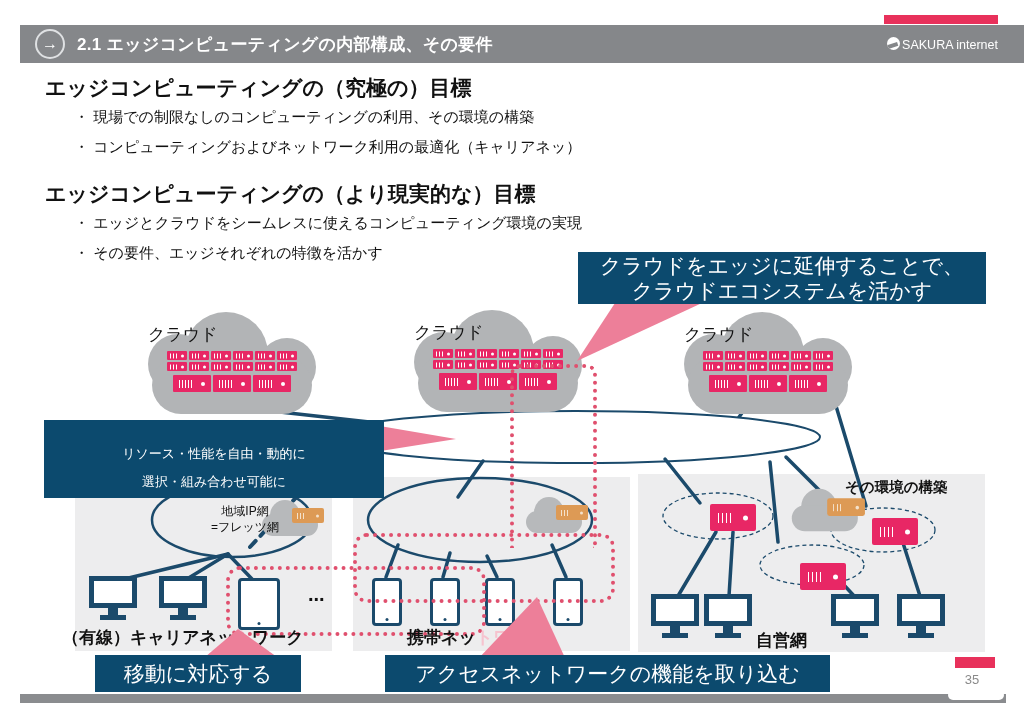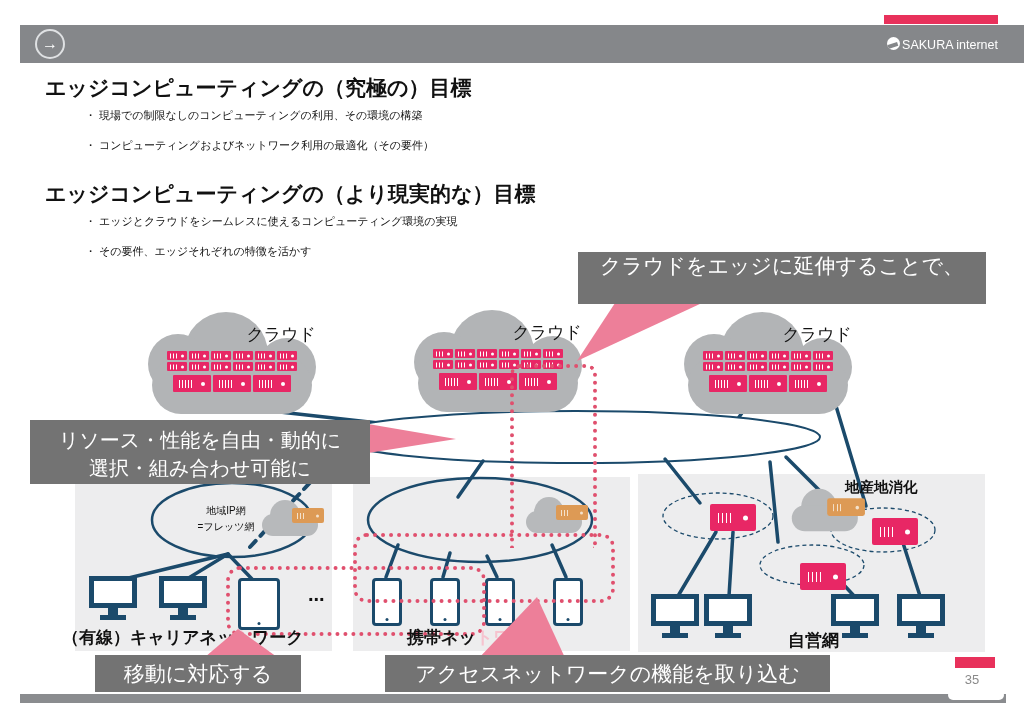--- a/index.html
+++ b/index.html
@@ -11,36 +11,36 @@
   .hdr-arrow{width:26px;height:26px;border:2px solid #dfe1e3;border-radius:50%;margin-left:15px;
              color:#fff;display:flex;align-items:center;justify-content:center;font-size:16px;flex:0 0 auto}
   .hdr-title{color:#fff;font-weight:bold;font-size:17px;margin-left:12px;letter-spacing:.3px;white-space:nowrap}
   .hdr-accent{position:absolute;left:884px;top:15px;width:114px;height:9px;background:#e8315b;z-index:4}
   .logo{position:absolute;right:26px;top:37px;color:#fff;font-size:12.5px;display:flex;align-items:flex-end;gap:2px;z-index:4}
   .logo-mark{position:relative;width:13px;height:13px;background:#fff;border-radius:50%;margin-bottom:2px;overflow:hidden}
   .logo-mark::after{content:"";position:absolute;left:-3px;top:7px;width:14px;height:4px;background:#85878a;transform:rotate(-18deg)}
 
   
   .s-head{position:absolute;left:45px;font-size:21px;font-weight:bold;white-space:nowrap}
-  .s-li{position:absolute;left:85px;font-size:11px;white-space:nowrap}
+  .s-li{position:absolute;left:74px;font-size:15px;white-space:nowrap}
   .s-li::before{content:"・ "}
 
   
   .panel{position:absolute;background:#ededee;z-index:1}
   svg.netsvg{position:absolute;left:0;top:0;z-index:2;pointer-events:none}
   svg.tailsvg{position:absolute;left:0;top:0;z-index:7;pointer-events:none}
 
   
   .cloud{position:absolute;width:168px;height:102px;z-index:3}
   .cloud .b1,.cloud .b2,.cloud .b3,.cloud .base{position:absolute;background:#b2b4b6;border-radius:50%}
   .cloud .b1{left:36px;top:0;width:84px;height:84px}
   .cloud .b2{left:0;top:22px;width:60px;height:60px}
   .cloud .b3{right:0;top:26px;width:58px;height:58px}
   .cloud .base{left:4px;bottom:0;width:160px;height:58px;border-radius:29px}
-  .cloud-label{position:absolute;top:11px;width:100%;text-align:right;font-size:17px;color:#111;z-index:1}
+  .cloud-label{position:absolute;top:11px;width:100%;text-align:left;font-size:17px;color:#111;z-index:1}
   .cloud-servers{position:absolute;left:50%;transform:translateX(-50%);top:39px;width:140px;
                  display:flex;flex-wrap:wrap;justify-content:center;gap:2px;z-index:1}
   .srv{position:relative;background:#e82765;border-radius:1px}
   .srv-s{width:20px;height:9px}
   .srv-l{width:38px;height:17px;margin-top:2px}
   .srv::before{content:"";position:absolute;left:3px;top:50%;transform:translateY(-50%);width:7px;height:5px;
                background:repeating-linear-gradient(90deg,#fff 0,#fff 1px,transparent 1px,transparent 3px)}
   .srv::after{content:"";position:absolute;right:3px;top:50%;transform:translateY(-50%);width:3px;height:3px;border-radius:50%;background:#fff}
   .srv-l::before{left:6px;width:13px;height:8px}
   .srv-l::after{right:6px;width:4px;height:4px}
@@ -72,45 +72,46 @@
 
   
   .dot-rect{position:absolute;border:4.5px dotted #e0506e;z-index:5}
 
   
   .dlabel{position:absolute;z-index:6;white-space:nowrap}
   .center{text-align:center}
   .lt-part{color:#f6c3cf}
 
   
-  .co{position:absolute;background:#737373;color:#fff;text-align:center;z-index:8}
+  .co{position:absolute;background:#0c4a6e;color:#fff;text-align:center;z-index:8}
 
   
   .f-bar{position:absolute;left:20px;right:18px;top:694px;height:9px;background:#8a8c8f;z-index:9}
   .f-notch{position:absolute;left:948px;top:690px;width:56px;height:10px;background:#fff;border-radius:5px;z-index:10}
   .f-pink{position:absolute;left:955px;top:657px;width:40px;height:11px;background:#e8315b;z-index:9}
   .f-page{position:absolute;left:948px;top:672px;width:48px;text-align:center;color:#8a8a8a;font-size:13px;z-index:10}
 </style>
 </head>
 <body>
 
 <div class="slide">
 
   <div class="hdr">
     <div class="hdr-arrow">→</div>
+    <div class="hdr-title">2.1 エッジコンピューティングの内部構成、その要件</div>
   </div>
   <div class="hdr-accent"></div>
   <div class="logo">
     <span class="logo-mark"></span>
     <span>SAKURA internet</span>
   </div>
 
   <div class="s-head" style="top:74px">エッジコンピューティングの（究極の）目標</div>
   <div class="s-li" style="top:108px">現場での制限なしのコンピューティングの利用、その環境の構築</div>
-  <div class="s-li" style="top:138px">コンピューティングおよびネットワーク利用の最適化（その要件）</div>
+  <div class="s-li" style="top:138px">コンピューティングおよびネットワーク利用の最適化（キャリアネッ）</div>
   <div class="s-head" style="top:180px">エッジコンピューティングの（より現実的な）目標</div>
   <div class="s-li" style="top:214px">エッジとクラウドをシームレスに使えるコンピューティング環境の実現</div>
   <div class="s-li" style="top:244px">その要件、エッジそれぞれの特徴を活かす</div>
 
   <div class="panel" style="left:75px;top:477px;width:257px;height:174px"></div>
   <div class="panel" style="left:353px;top:477px;width:277px;height:174px"></div>
   <div class="panel" style="left:638px;top:474px;width:347px;height:178px"></div>
 
   <svg class="netsvg" width="1024" height="724" viewBox="0 0 1024 724">
     <g stroke="#1b4a6b" stroke-width="3.5" stroke-linecap="round">
@@ -272,45 +273,46 @@
   <div class="phone" style="left:430px;top:578px"></div>
   <div class="phone" style="left:485px;top:578px"></div>
   <div class="phone" style="left:553px;top:578px"></div>
 
   <div class="dot-rect" style="left:510px;top:364px;width:79px;height:180px;border-bottom:none;border-radius:10px 10px 0 0"></div>
   <div class="dot-rect" style="left:353px;top:533px;width:254px;height:62px;border-radius:14px"></div>
   <div class="dot-rect" style="left:226px;top:566px;width:252px;height:62px;border-radius:14px"></div>
 
   <div class="dlabel center" style="left:440px;top:421px;width:270px;font-size:13px;line-height:15px">
   </div>
-  <div class="dlabel center" style="left:156px;top:503px;width:140px;font-size:10px;line-height:16px">
+  <div class="dlabel center" style="left:175px;top:503px;width:140px;font-size:12px;line-height:16px">
     <div>地域IP網</div>
     <div>=フレッツ網</div>
   </div>
-  <div class="dlabel" style="left:845px;top:478px;font-size:14.5px;font-weight:600">地産地消化</div>
-  <div class="dlabel" style="left:788px;top:629px;font-size:17px;font-weight:bold">自営網</div>
+  <div class="dlabel" style="left:845px;top:478px;font-size:14.5px;font-weight:600">その環境の構築</div>
+  <div class="dlabel" style="left:756px;top:629px;font-size:17px;font-weight:bold">自営網</div>
   <div class="dlabel" style="left:62px;top:626px;font-size:17px;font-weight:bold">
     <span>（有線）キャリアネッ</span><span class="lt-part">ト</span><span>ワーク</span>
   </div>
   <div class="dlabel" style="left:407px;top:626px;font-size:17px;font-weight:bold">
     <span>携帯ネッ</span><span class="lt-part">トワーク</span>
   </div>
   <div class="dlabel" style="left:308px;top:583px;font-size:20px;font-weight:bold">...</div>
 
   <svg class="tailsvg" width="1024" height="724" viewBox="0 0 1024 724">
     <polygon points="615,303 702,303 577,361" fill="#ed7f99"></polygon>
     <polygon points="368,424 368,453 456,439" fill="#ed7f99"></polygon>
     <polygon points="205,657 277,657 238,629" fill="#ed7f99"></polygon>
     <polygon points="477,660 566,660 537,597" fill="#ed7f99"></polygon>
   </svg>
 
   <div class="co" style="left:578px;top:252px;width:408px;height:51px;font-size:21px;line-height:25px;padding-top:1px">
     <div>クラウドをエッジに延伸することで、</div>
-  </div>
-  <div class="co" style="left:30px;top:420px;width:340px;height:58px;font-size:20px;line-height:28px;padding-top:6px">
+    <div>クラウドエコシステムを活かす</div>
+  </div>
+  <div class="co" style="left:44px;top:420px;width:340px;height:58px;font-size:13px;line-height:28px;padding-top:20px">
     <div>リソース・性能を自由・動的に</div>
     <div>選択・組み合わせ可能に</div>
   </div>
   <div class="co" style="left:95px;top:655px;width:206px;height:37px;font-size:21px;line-height:37px">移動に対応する</div>
   <div class="co" style="left:385px;top:655px;width:445px;height:37px;font-size:21px;line-height:37px">アクセスネットワークの機能を取り込む</div>
 
   <div class="f-bar"></div>
   <div class="f-notch"></div>
   <div class="f-pink"></div>
   <div class="f-page">35</div>

